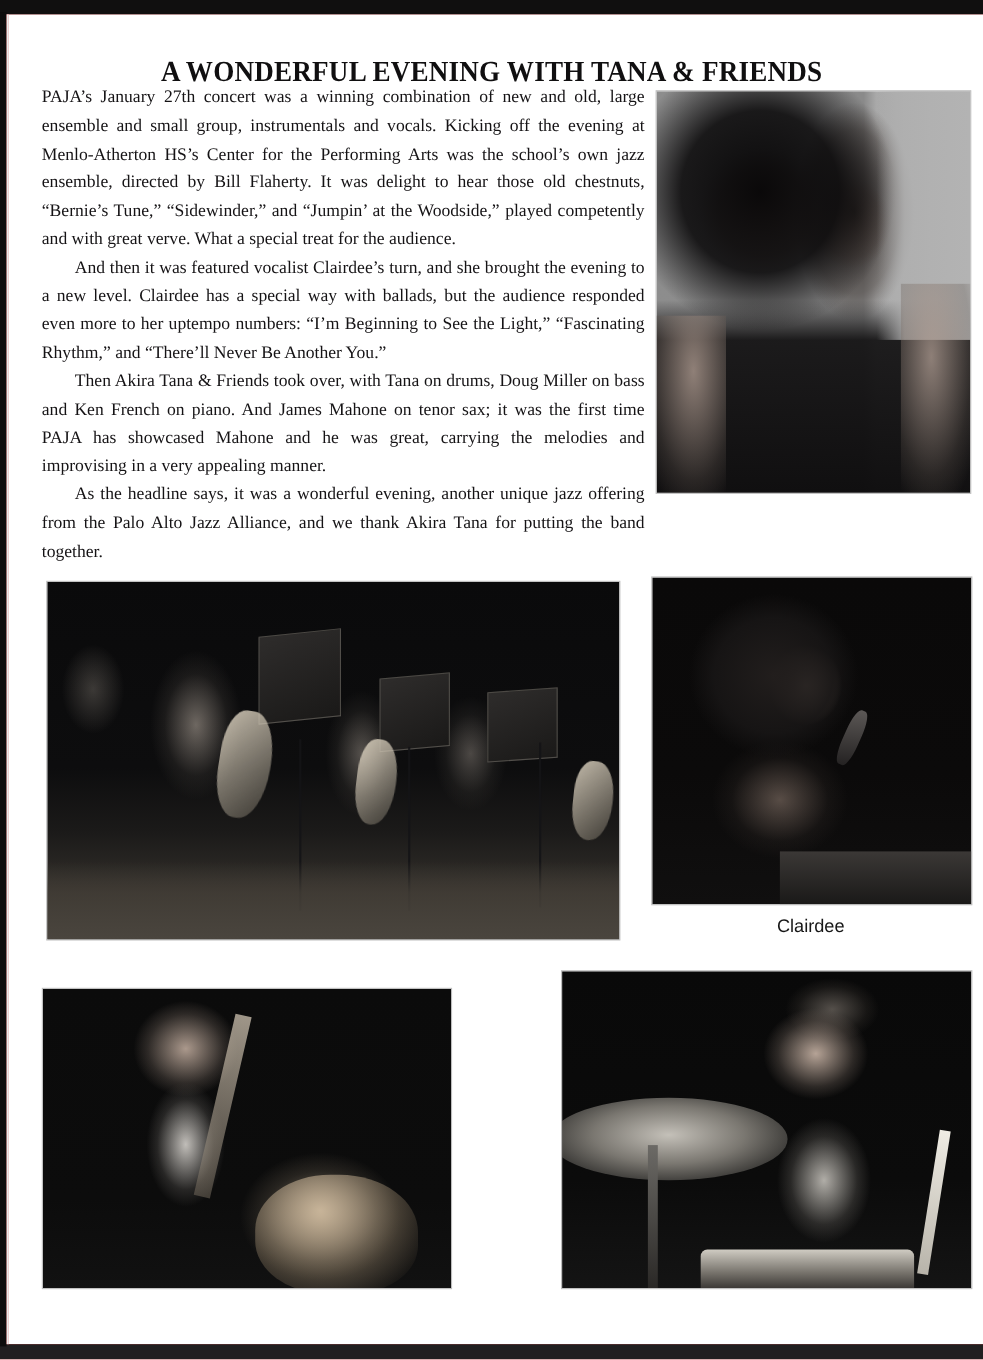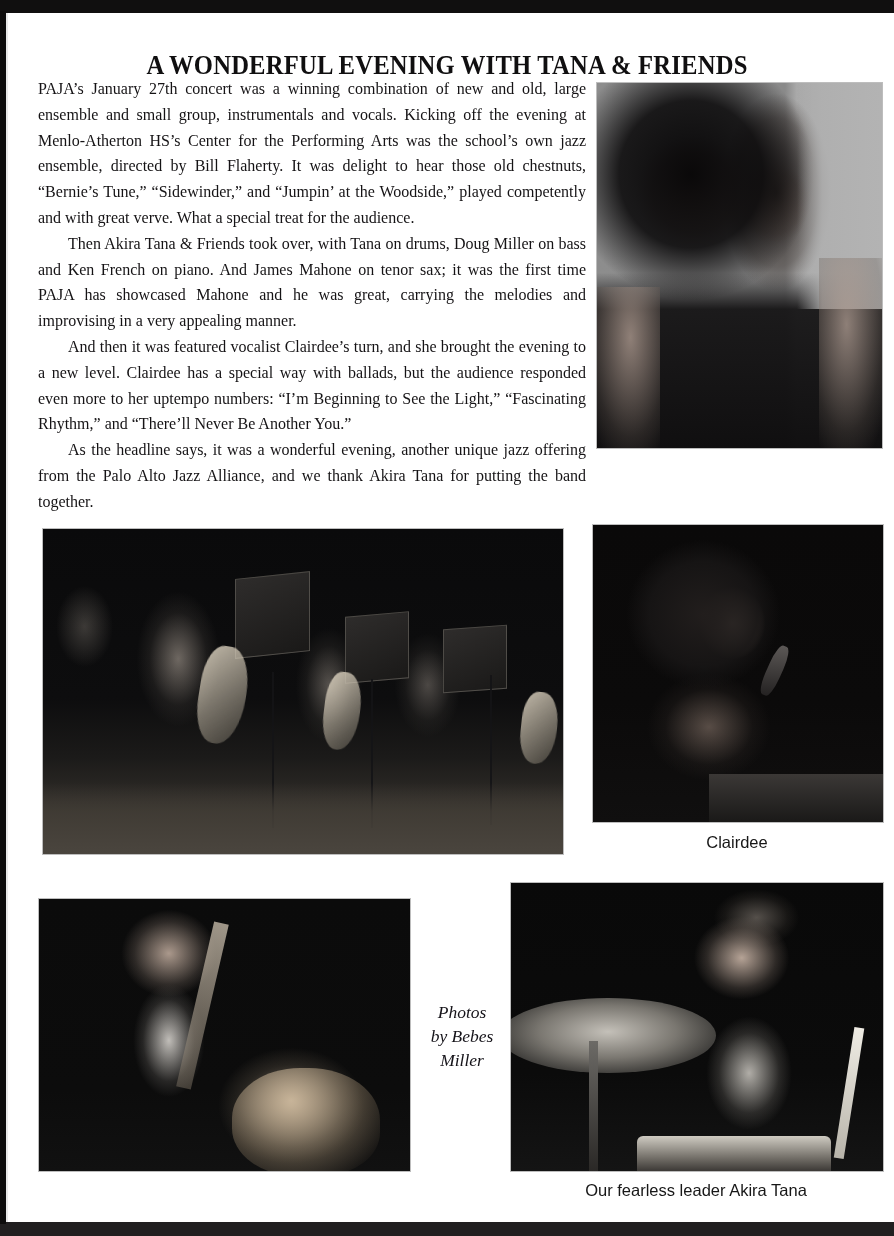--- a/index.html
+++ b/index.html
@@ -260,22 +260,22 @@
 
   <div class="edge-top"></div>
   <div class="edge-bottom"></div>
   <div class="edge-left"></div>
   <div class="edge-left-inner"></div>
 
   <h1 class="headline">A WONDERFUL EVENING WITH TANA &amp; FRIENDS</h1>
 
   <div class="article">
     <p>PAJA’s January 27th concert was a winning combination of new and old, large ensemble and small group, instrumentals and vocals. Kicking off the evening at Menlo-Atherton HS’s Center for the Performing Arts was the school’s own jazz ensemble, directed by Bill Flaherty. It was delight to hear those old chestnuts, “Bernie’s Tune,” “Sidewinder,” and “Jumpin’ at the Woodside,” played competently and with great verve. What a special treat for the audience.</p>
+    <p class="indent">And then it was featured vocalist Clairdee’s turn, and she brought the evening to a new level. Clairdee has a special way with ballads, but the audience responded even more to her uptempo numbers: “I’m Beginning to See the Light,” “Fascinating Rhythm,” and “There’ll Never Be Another You.”</p>
     <p class="indent">Then Akira Tana &amp; Friends took over, with Tana on drums, Doug Miller on bass and Ken French on piano. And James Mahone on tenor sax; it was the first time PAJA has showcased Mahone and he was great, carrying the melodies and improvising in a very appealing manner.</p>
-    <p class="indent">And then it was featured vocalist Clairdee’s turn, and she brought the evening to a new level. Clairdee has a special way with ballads, but the audience responded even more to her uptempo numbers: “I’m Beginning to See the Light,” “Fascinating Rhythm,” and “There’ll Never Be Another You.”</p>
     <p class="indent">As the headline says, it was a wonderful evening, another unique jazz offering from the Palo Alto Jazz Alliance, and we thank Akira Tana for putting the band together.</p>
   </div>
 
   <div class="photo" id="photo-clairdee-kealy">
     <div class="wall-band"></div>
     <div class="arm-left"></div>
     <div class="arm-right"></div>
   </div>
 
   <div class="photo" id="photo-sax-section">
@@ -301,21 +301,15 @@
     <div class="bass-neck"></div>
     <div class="bass-body"></div>
   </div>
 
   <div class="photo" id="photo-akira-tana">
     <div class="cymbal"></div>
     <div class="cymbal-stand"></div>
     <div class="drumstick"></div>
     <div class="snare"></div>
   </div>
-  <div class="caption" id="caption-akira-tana">Our fearless leader Akira Tana</div>
-
-  <div id="photo-credit">
-    <span>Photos</span>
-    <span>by Bebes</span>
-    <span>Miller</span>
-  </div>
+
 
 </div>
 
 </body></html>

